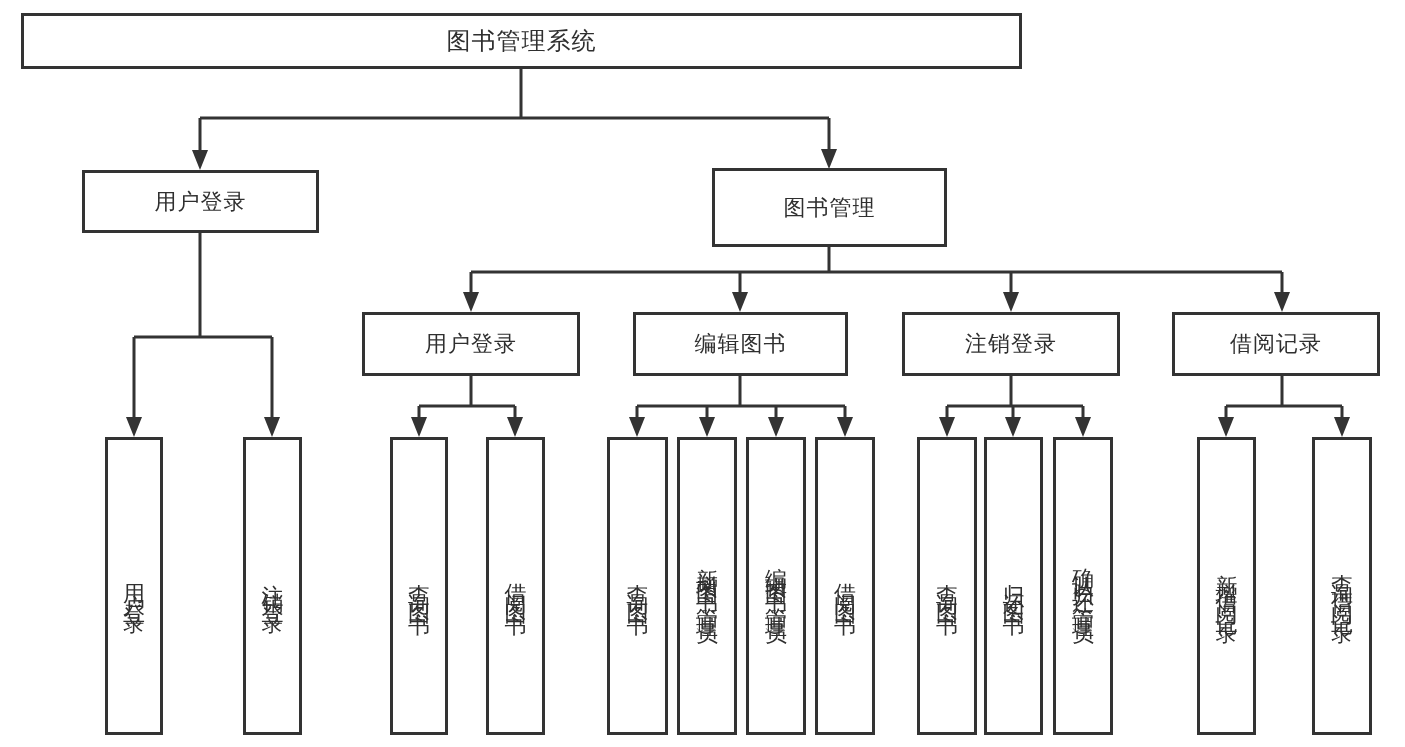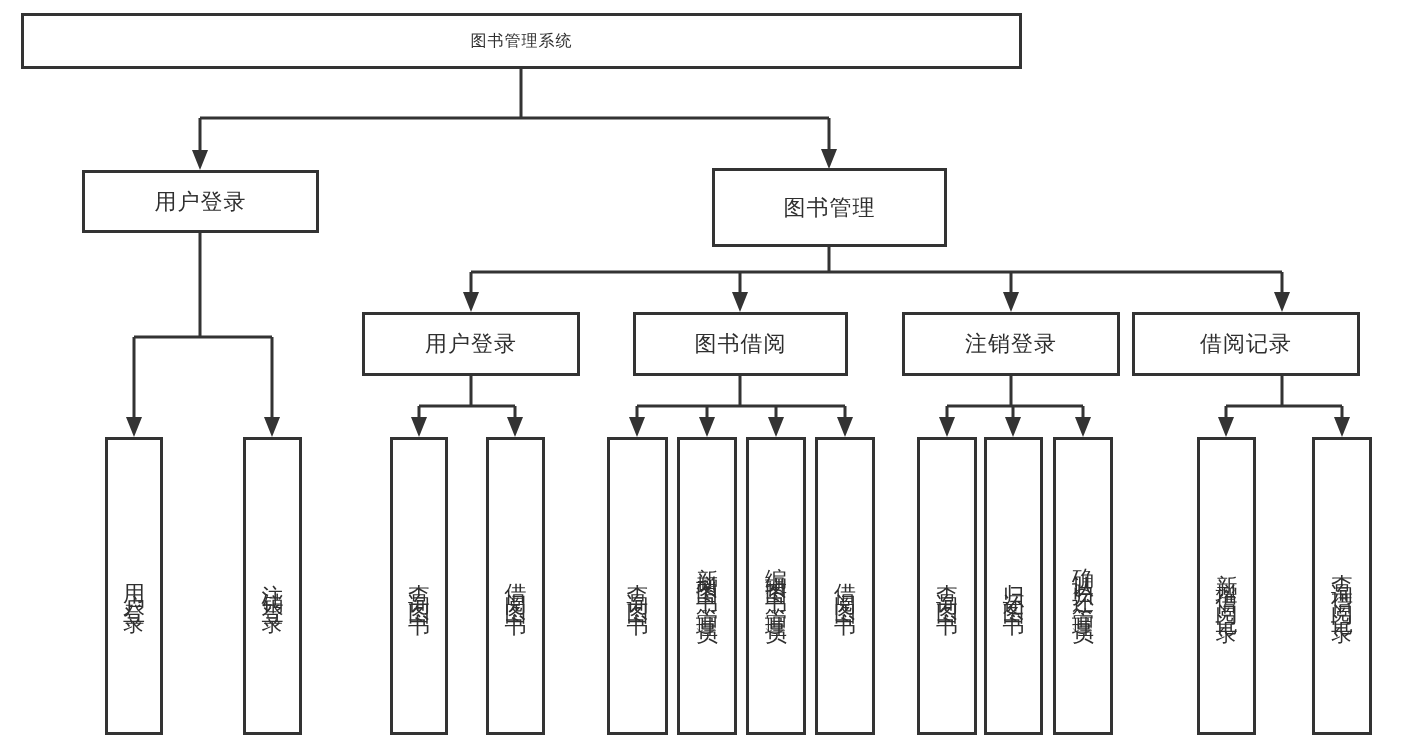--- a/index.html
+++ b/index.html
@@ -24,21 +24,21 @@
     box-sizing:border-box;
     border:3px solid var(--line);
     background:var(--background);
     display:flex;align-items:center;justify-content:center;
     color:var(--text);
   }
   .h-node span{
     font-size:22px;letter-spacing:1px;white-space:nowrap;
     color:var(--text);
   }
-  .root-node span{font-size:16px;}
+  .root-node span{font-size:24px;}
   .v-node span{
     writing-mode:vertical-rl;
     font-size:22px;
     line-height:1;
     letter-spacing:10px;
     color:var(--text);
   }
   .v-node.long span{letter-spacing:8px;}
   .watermark{
     position:absolute;
@@ -113,26 +113,26 @@
     <span>用户登录</span>
   </div>
   <div class="node h-node" style="left:712px;top:168px;width:235px;height:79px">
     <span>图书管理</span>
   </div>
 
   <div class="node h-node" style="left:362px;top:312px;width:218px;height:64px">
     <span>用户登录</span>
   </div>
   <div class="node h-node" style="left:633px;top:312px;width:215px;height:64px">
-    <span>图书借阅</span>
+    <span>编辑图书</span>
   </div>
   <div class="node h-node" style="left:902px;top:312px;width:218px;height:64px">
     <span>注销登录</span>
   </div>
-  <div class="node h-node" style="left:1132px;top:312px;width:228px;height:64px">
+  <div class="node h-node" style="left:1172px;top:312px;width:208px;height:64px">
     <span>借阅记录</span>
   </div>
 
   <div class="node v-node" style="left:105px;top:437px;width:58px;height:298px">
     <span>用户登录</span>
   </div>
   <div class="node v-node" style="left:243px;top:437px;width:59px;height:298px">
     <span>注销登录</span>
   </div>
 

